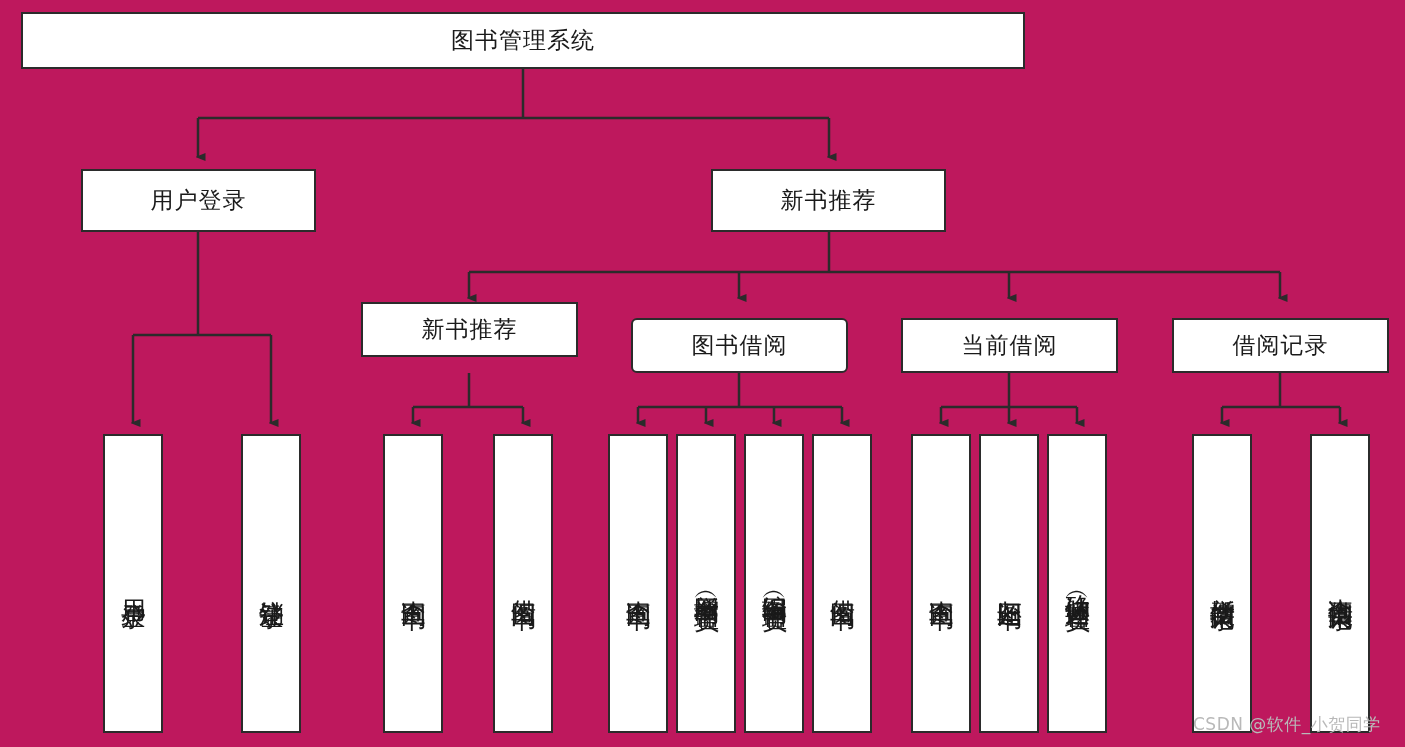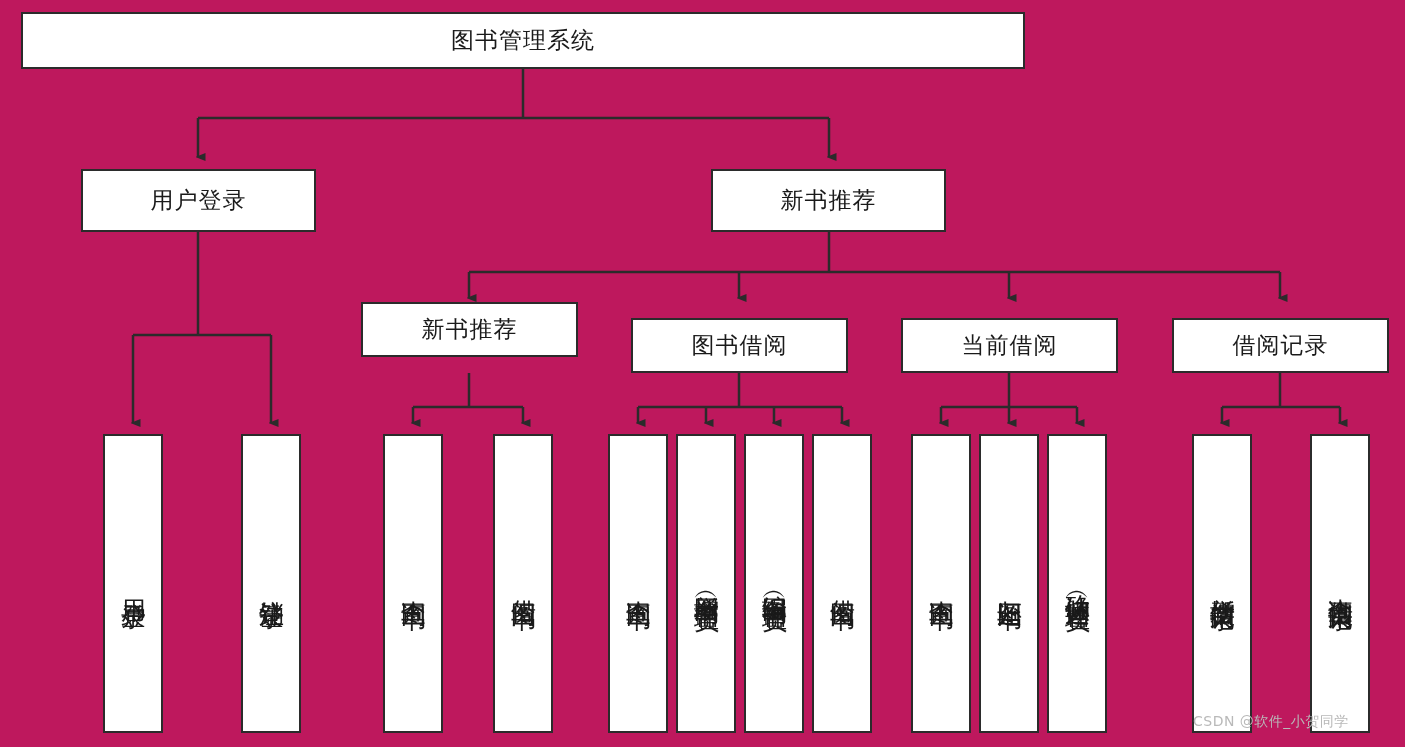--- a/index.html
+++ b/index.html
@@ -48,21 +48,21 @@
     padding: 6px 0;
   }
   .node-label {
     display: block;
     text-align: center;
     white-space: pre-line;
   }
   .watermark {
     position: absolute;
     color: #b9b9b9;
-    font-size: 14px;
+    font-size: 17px;
     letter-spacing: 0.5px;
     white-space: nowrap;
     pointer-events: none;
   }
 </style>
 </head>
 <body>
 
 <div id="canvas">
 
@@ -125,21 +125,21 @@
   </div>
 
   <div class="node-box horizontal" style="left:711px; top:169px; width:235px; height:63px;">
     <span class="node-label">新书推荐</span>
   </div>
 
   <div class="node-box horizontal" style="left:361px; top:302px; width:217px; height:55px;">
     <span class="node-label">新书推荐</span>
   </div>
 
-  <div class="node-box horizontal" style="left:631px; top:318px; width:217px; height:55px;">
+  <div class="node-box horizontal" style="left:631px; top:318px; width:217px; height:55px;border-radius:6px;">
     <span class="node-label">图书借阅</span>
   </div>
 
   <div class="node-box horizontal" style="left:1172px; top:318px; width:217px; height:55px;">
     <span class="node-label">借阅记录</span>
   </div>
 
   <div class="node-box horizontal" style="left:901px; top:318px; width:217px; height:55px;">
     <span class="node-label">当前借阅</span>
   </div>

